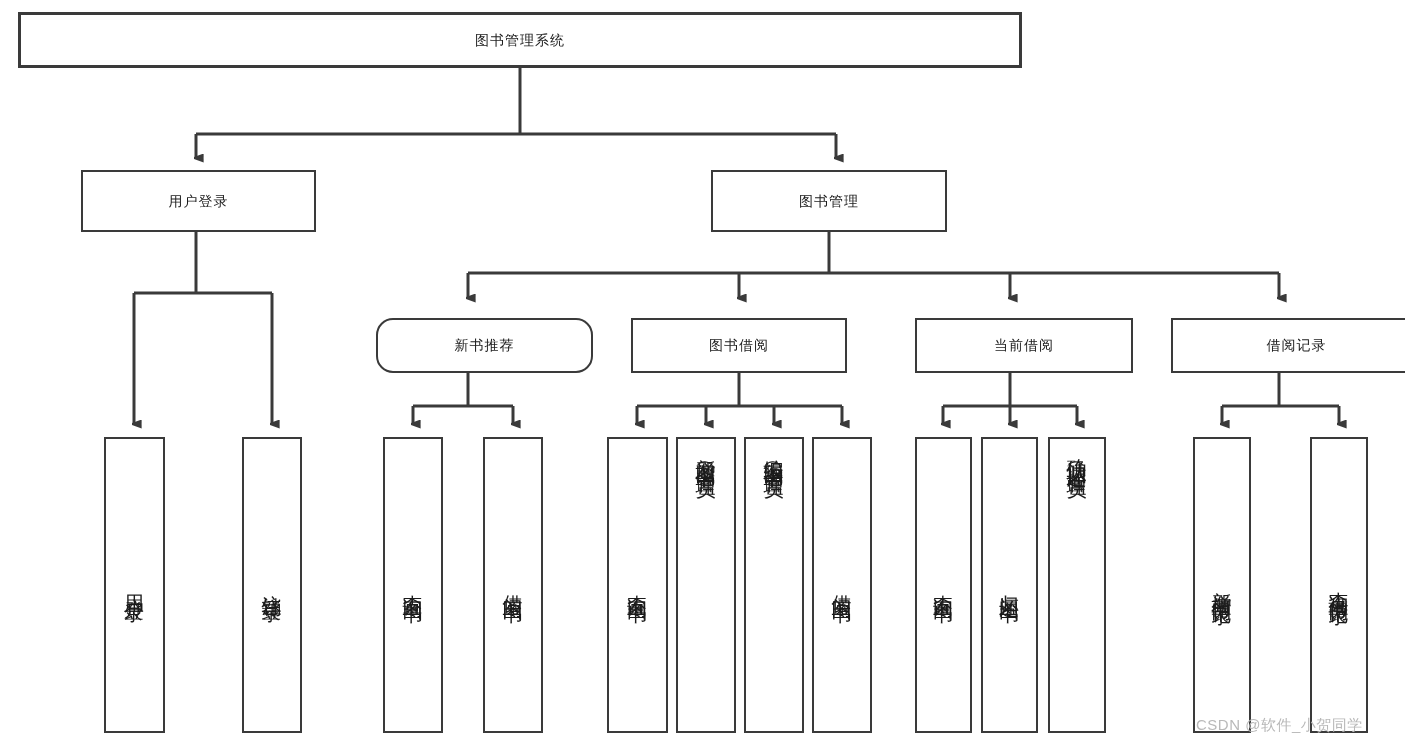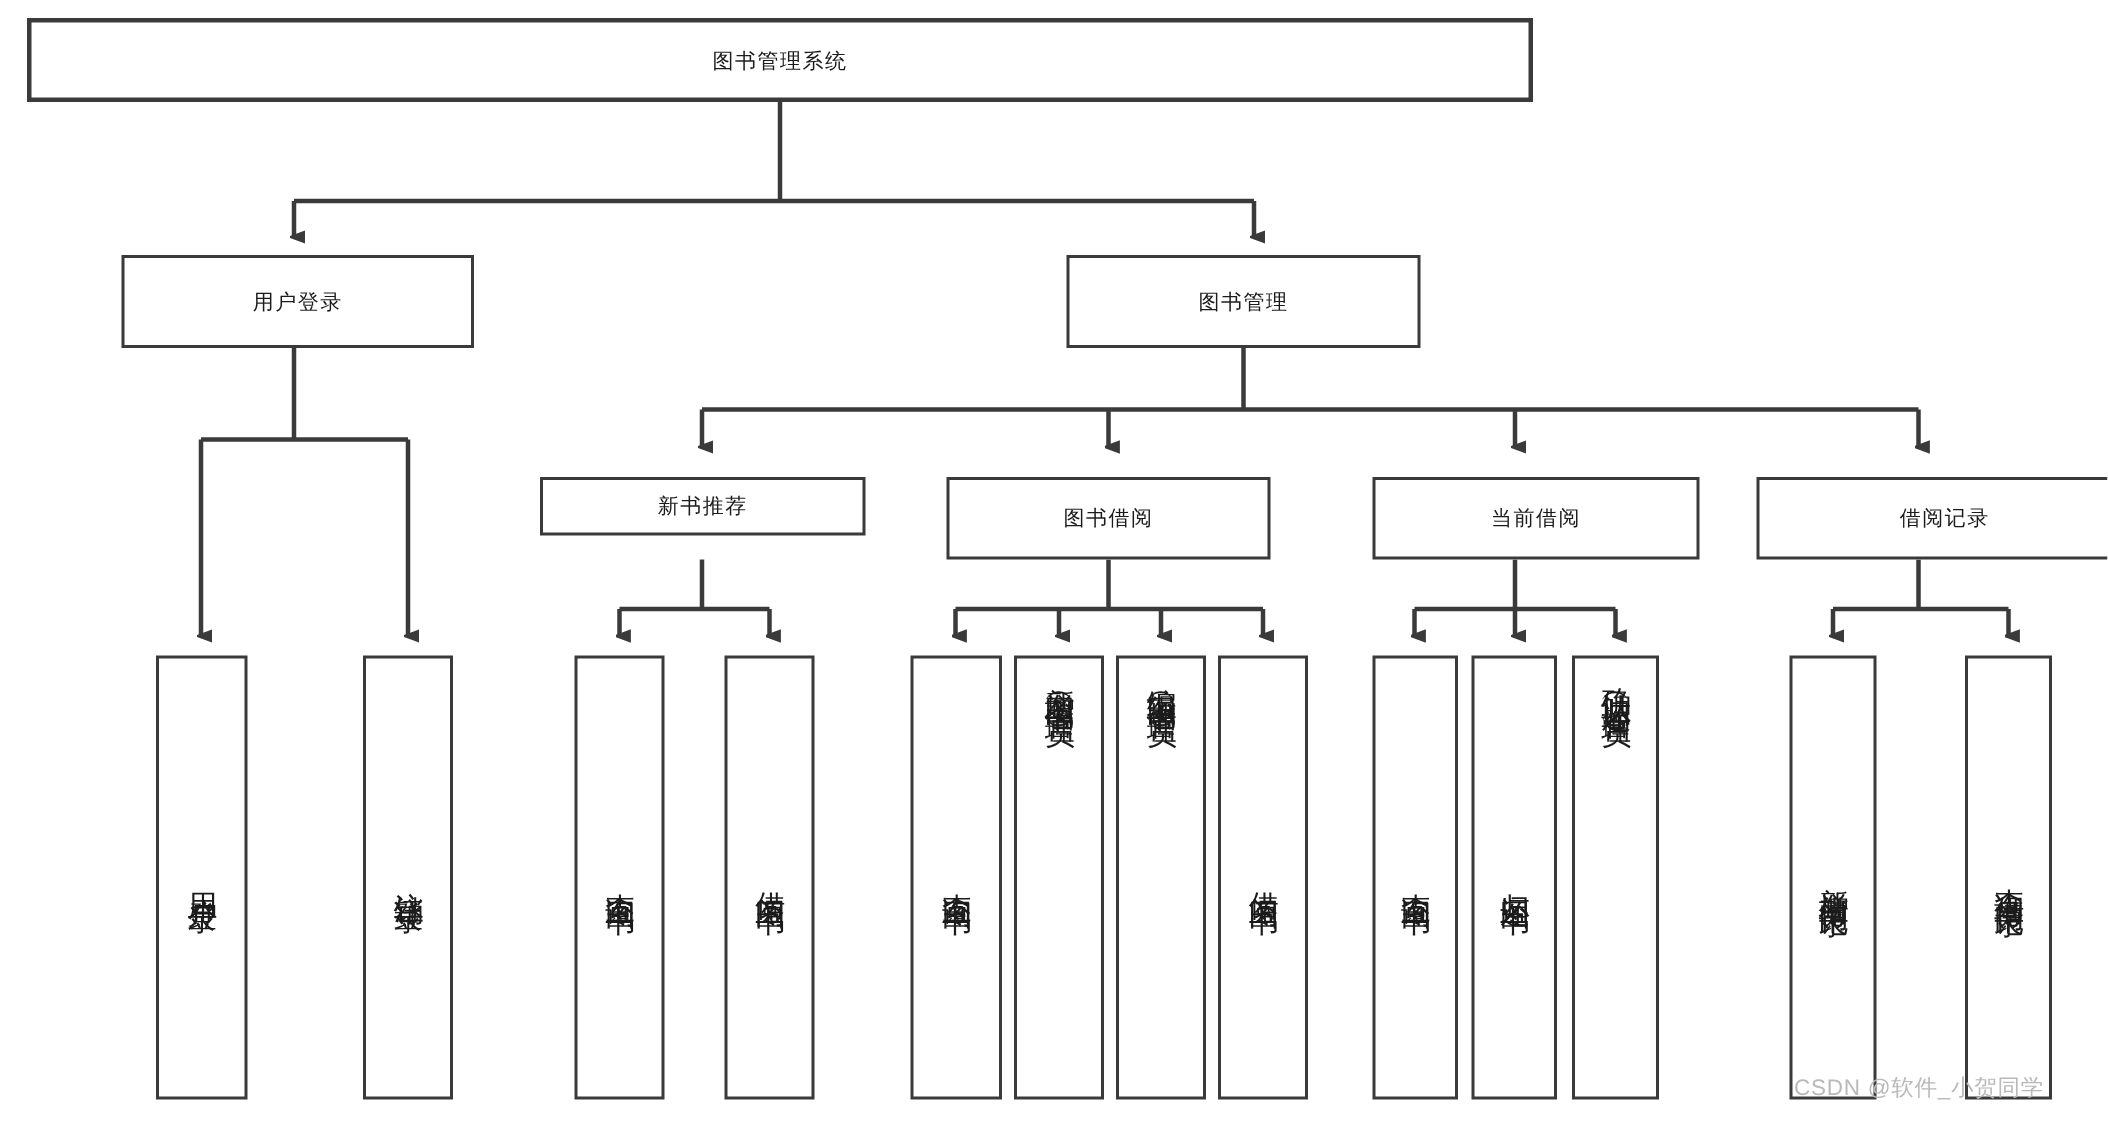--- a/index.html
+++ b/index.html
@@ -137,21 +137,21 @@
     <span class="node-label">图书管理系统</span>
   </div>
 
   <div class="node" style="left:81px; top:170px; width:235px; height:62px;">
     <span class="node-label">用户登录</span>
   </div>
   <div class="node" style="left:711px; top:170px; width:236px; height:62px;">
     <span class="node-label">图书管理</span>
   </div>
 
-  <div class="node" style="left:360px; top:318px; width:217px; height:39px;">
+  <div class="node" style="left:376px; top:318px; width:217px; height:55px;border-radius:17px;">
     <span class="node-label">新书推荐</span>
   </div>
   <div class="node" style="left:631px; top:318px; width:216px; height:55px;">
     <span class="node-label">图书借阅</span>
   </div>
   <div class="node" style="left:902px; top:318px; width:218px; height:55px;margin-left:13px;">
     <span class="node-label">当前借阅</span>
   </div>
   <div class="node" style="left:1171px; top:318px; width:251px; height:55px;">
     <span class="node-label">借阅记录</span>

